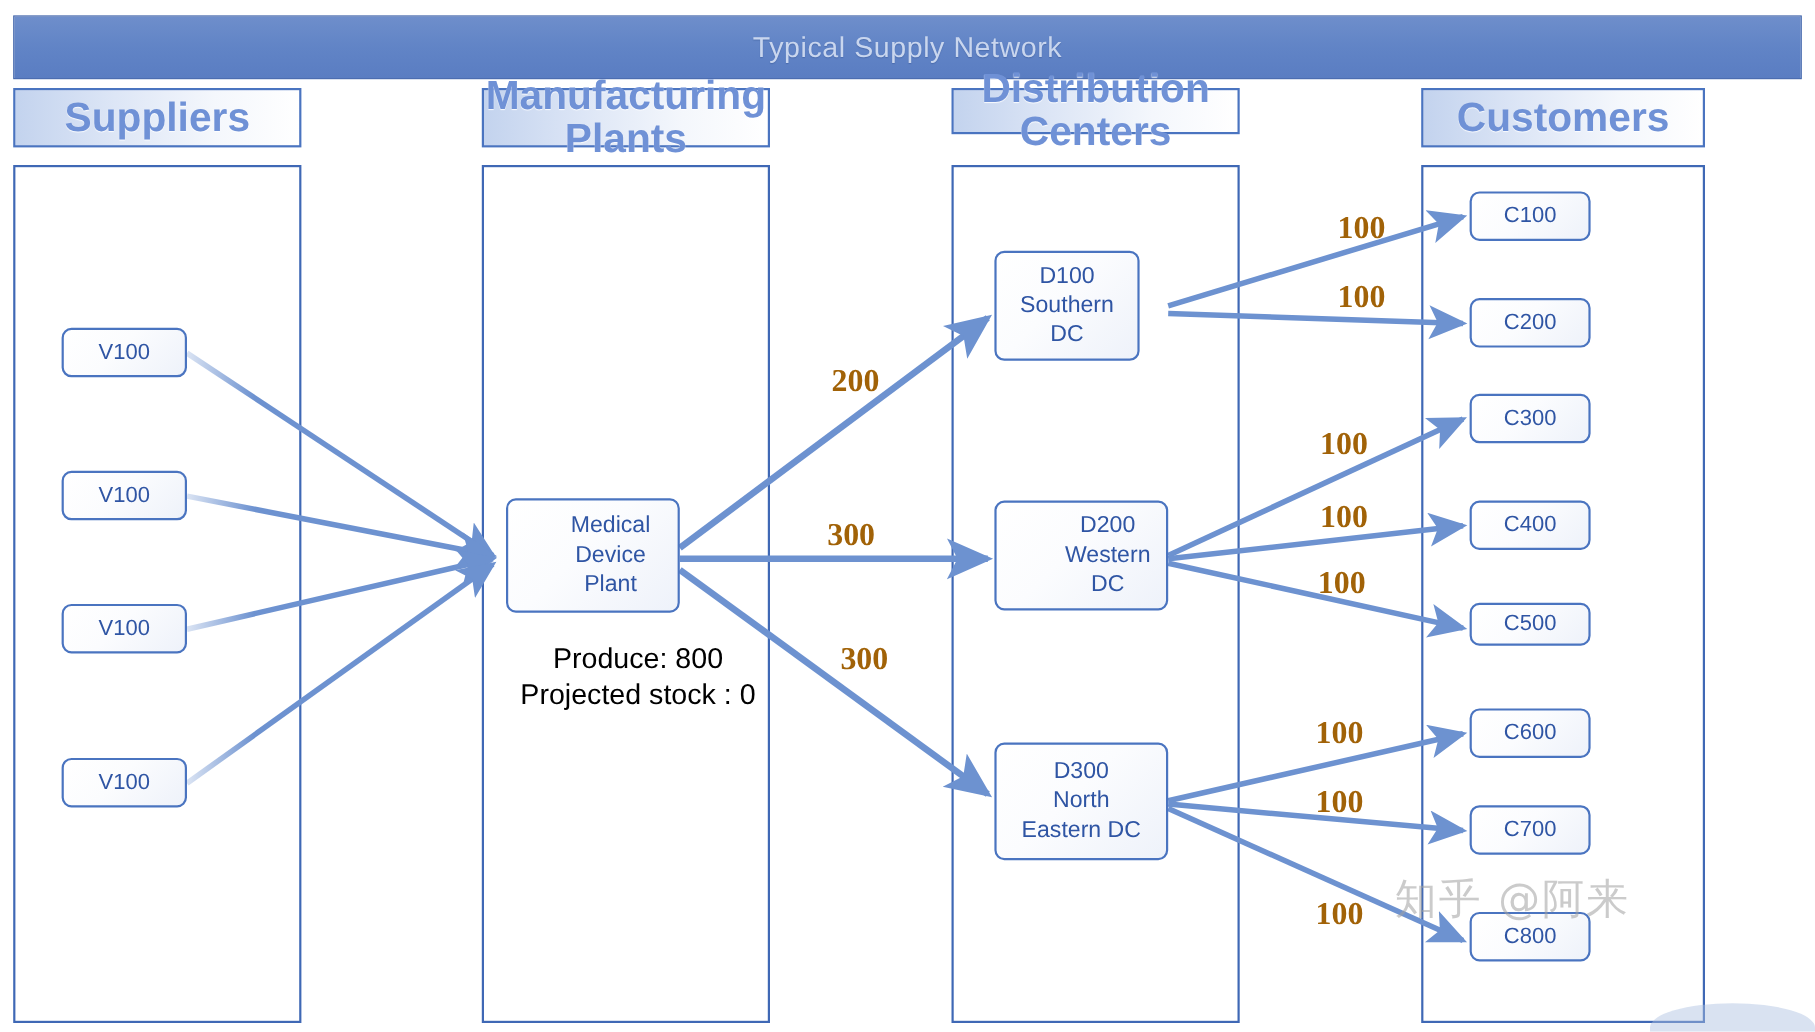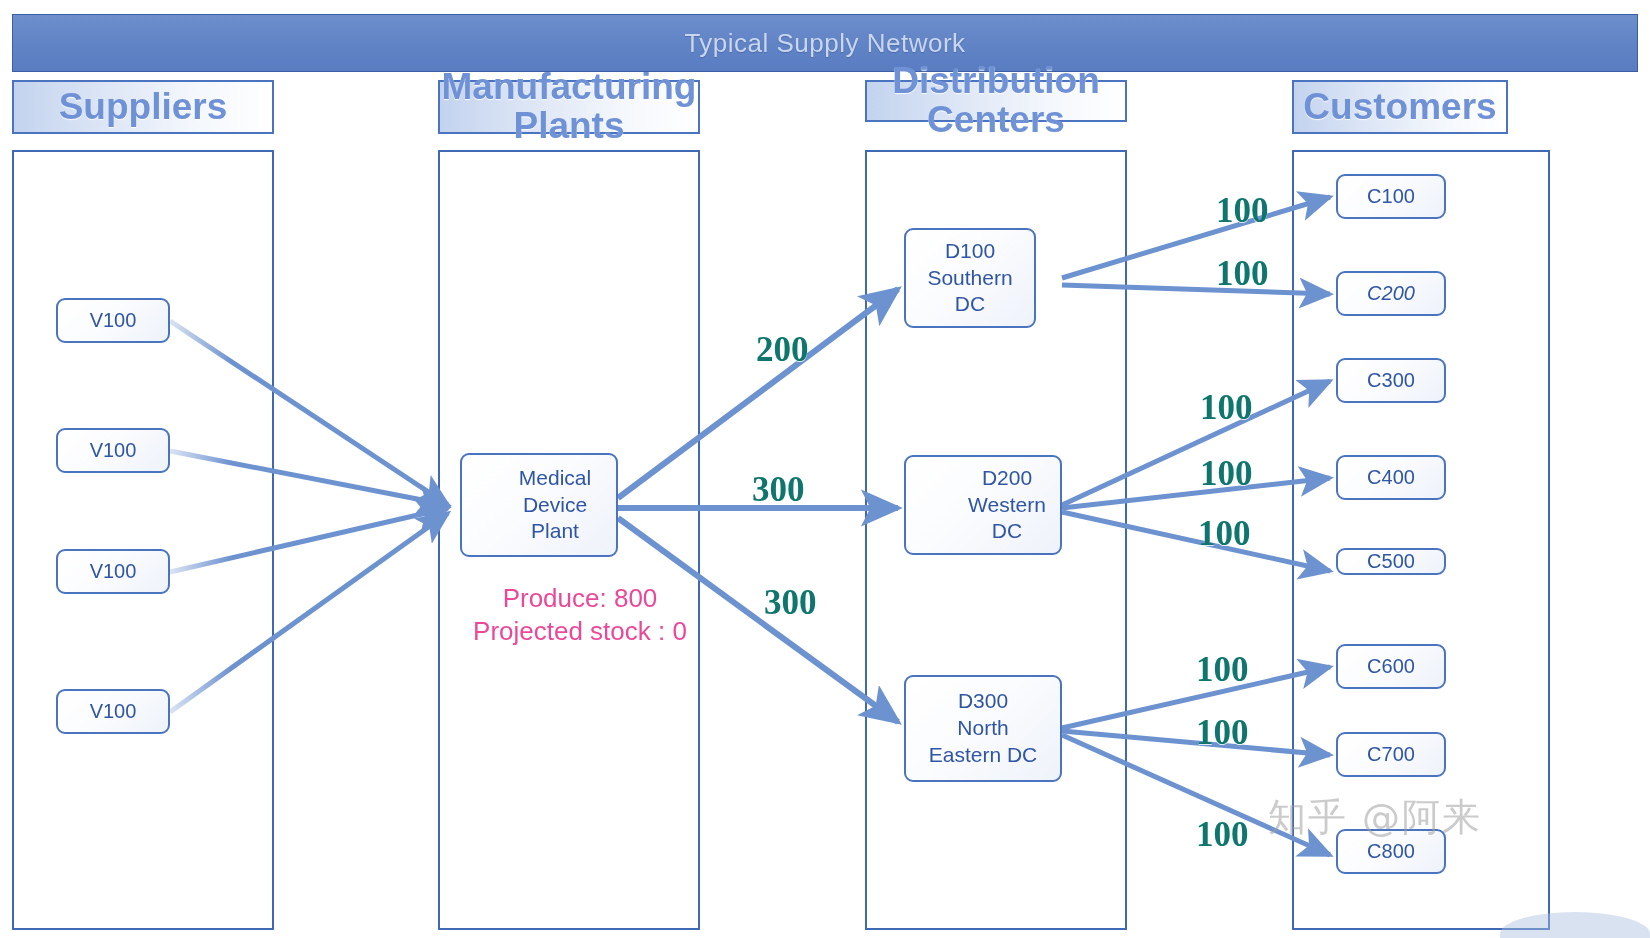--- a/index.html
+++ b/index.html
@@ -83,33 +83,33 @@
   .node.dc { font-size: 21px; }
   .node.plant { font-size: 21px; }
 
   
   #plant-note {
     position: absolute;
     left: 430px;
     top: 582px;
     width: 300px;
     text-align: center;
-    color: #ec4899;
+    color: #000000;
     font-size: 26px;
     line-height: 1.28;
     text-shadow: 0 1px 0 rgba(255,255,255,0.7);
   }
 
   
   .edge-label {
     position: absolute;
-    color: #0f766e;
+    color: #a16207;
     font-family: "Liberation Serif", serif;
     font-weight: bold;
-    font-size: 35px;
+    font-size: 29px;
     text-shadow: 0 1px 0 rgba(255,255,255,0.8);
     white-space: nowrap;
   }
 
   
   #arrows {
     position: absolute;
     left: 0;
     top: 0;
     width: 1650px;
@@ -158,21 +158,21 @@
     </span>
   </div>
 
   <div class="col-header" style="left:865px; top:80px; width:262px; height:42px;">
     <span>
       <span>Distribution</span><br>
       <span>Centers</span>
     </span>
   </div>
 
-  <div class="col-header" style="left:1292px; top:80px; width:216px; height:54px;">
+  <div class="col-header" style="left:1292px; top:80px; width:258px; height:54px;">
     <span>Customers</span>
   </div>
 
   <div class="col-panel" style="left:12px; top:150px; width:262px; height:780px;"></div>
   <div class="col-panel" style="left:438px; top:150px; width:262px; height:780px;"></div>
   <div class="col-panel" style="left:865px; top:150px; width:262px; height:780px;"></div>
   <div class="col-panel" style="left:1292px; top:150px; width:258px; height:780px;"></div>
 
   <svg id="arrows" viewBox="0 0 1650 938" xmlns="http://www.w3.org/2000/svg">
     <defs>
@@ -263,30 +263,30 @@
     <span>
       <span>D300</span><br>
       <span>North</span><br>
       <span>Eastern DC</span>
     </span>
   </div>
 
   <div class="node small" style="left:1336px; top:174px; width:110px; height:45px;">
     <span>C100</span>
   </div>
-  <div class="node small" style="left:1336px; top:271px; width:110px; height:45px;font-style:italic;">
+  <div class="node small" style="left:1336px; top:271px; width:110px; height:45px;">
     <span>C200</span>
   </div>
   <div class="node small" style="left:1336px; top:358px; width:110px; height:45px;">
     <span>C300</span>
   </div>
   <div class="node small" style="left:1336px; top:455px; width:110px; height:45px;">
     <span>C400</span>
   </div>
-  <div class="node small" style="left:1336px; top:548px; width:110px; height:27px;">
+  <div class="node small" style="left:1336px; top:548px; width:110px; height:39px;">
     <span>C500</span>
   </div>
   <div class="node small" style="left:1336px; top:644px; width:110px; height:45px;">
     <span>C600</span>
   </div>
   <div class="node small" style="left:1336px; top:732px; width:110px; height:45px;">
     <span>C700</span>
   </div>
   <div class="node small" style="left:1336px; top:829px; width:110px; height:45px;">
     <span>C800</span>

